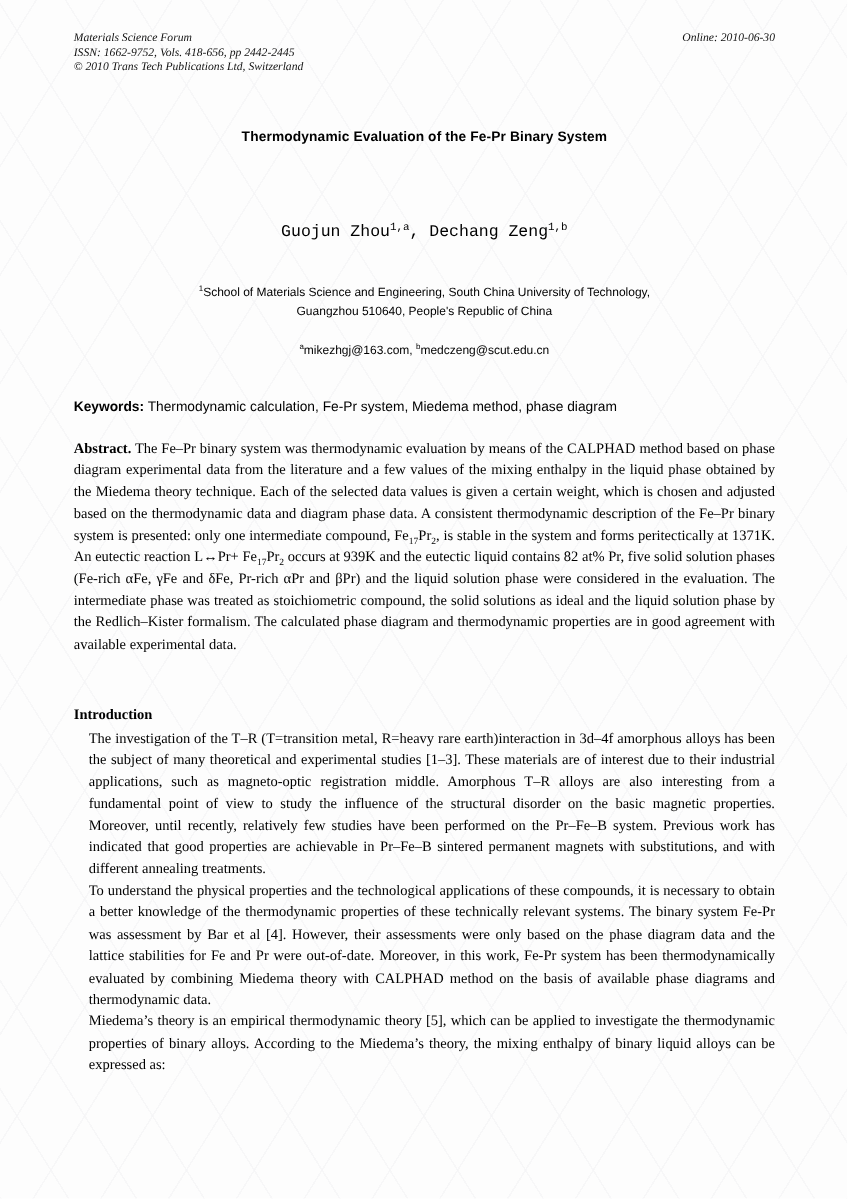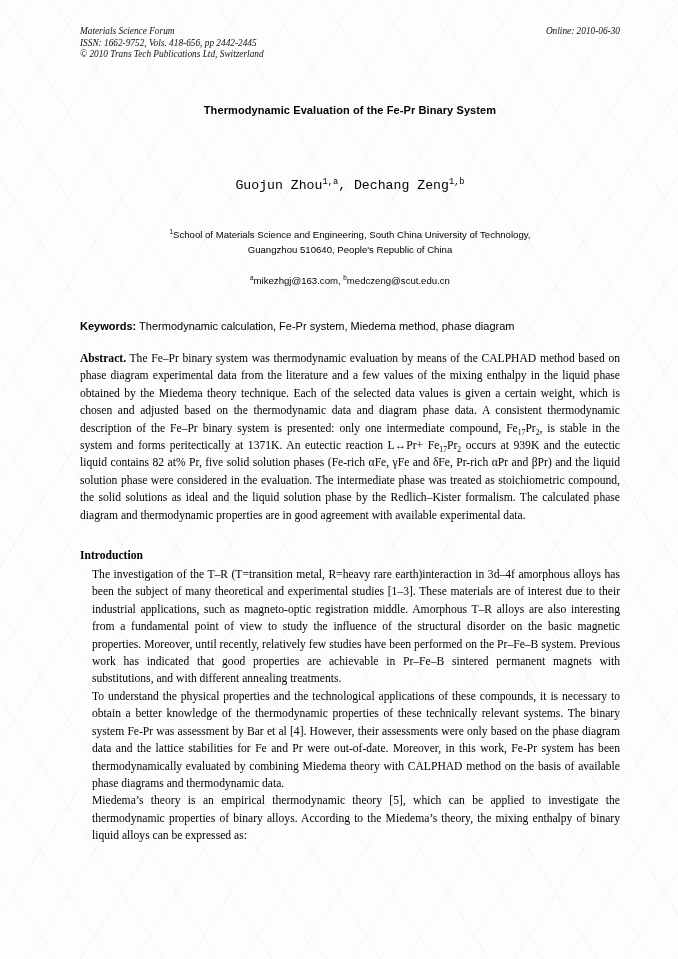--- a/index.html
+++ b/index.html
@@ -26,21 +26,21 @@
     pointer-events: none;
     opacity: 0.055;
     background-image:
       repeating-linear-gradient(58deg, rgba(80,80,110,0.55) 0px, rgba(80,80,110,0.55) 1.2px, rgba(255,255,255,0) 1.2px, rgba(255,255,255,0) 46px),
       repeating-linear-gradient(-58deg, rgba(80,80,110,0.55) 0px, rgba(80,80,110,0.55) 1.2px, rgba(255,255,255,0) 1.2px, rgba(255,255,255,0) 46px);
     z-index: 0;
   }
   .content {
     position: relative;
     z-index: 2;
-    padding: 26px 58px 0 80px;
+    padding: 26px 58px 0 59px;
     box-sizing: border-box;
   }
 
   
   .jhead {
     position: relative;
     font-family: "Liberation Serif", serif;
     font-style: italic;
     font-size: 9.3px;
     line-height: 11.6px;
@@ -103,21 +103,21 @@
     text-align: justify;
     margin-top: 17px;
     hyphens: none;
   }
   .abstract .lead { font-weight: bold; }
 
   .section-head {
     font-family: "Liberation Serif", serif;
     font-weight: bold;
     font-size: 11.6px;
-    margin-top: 25px;
+    margin-top: 41px;
     margin-bottom: 4px;
   }
   p.body {
     font-family: "Liberation Serif", serif;
     font-size: 11.6px;
     line-height: 17.4px;
     text-align: justify;
     margin: 0 0 0 12px;
     hyphens: none;
   }

